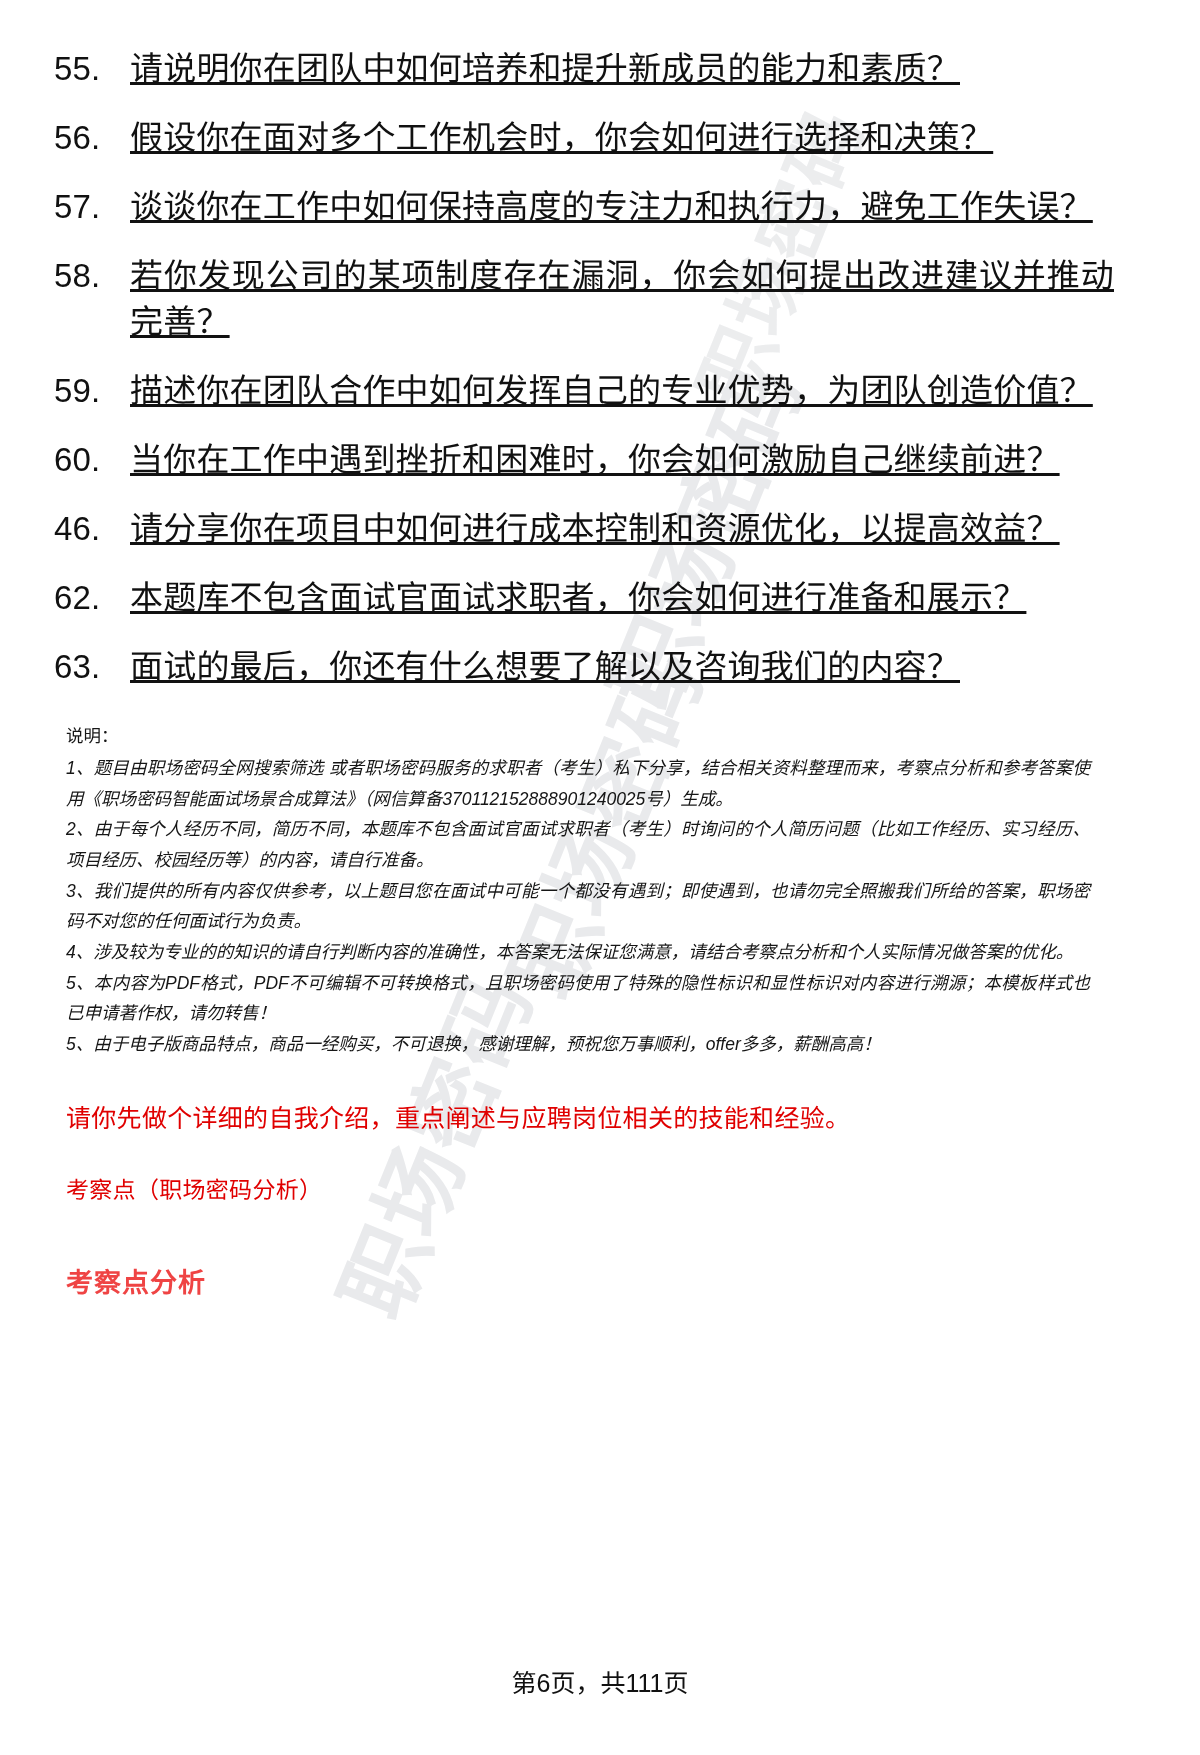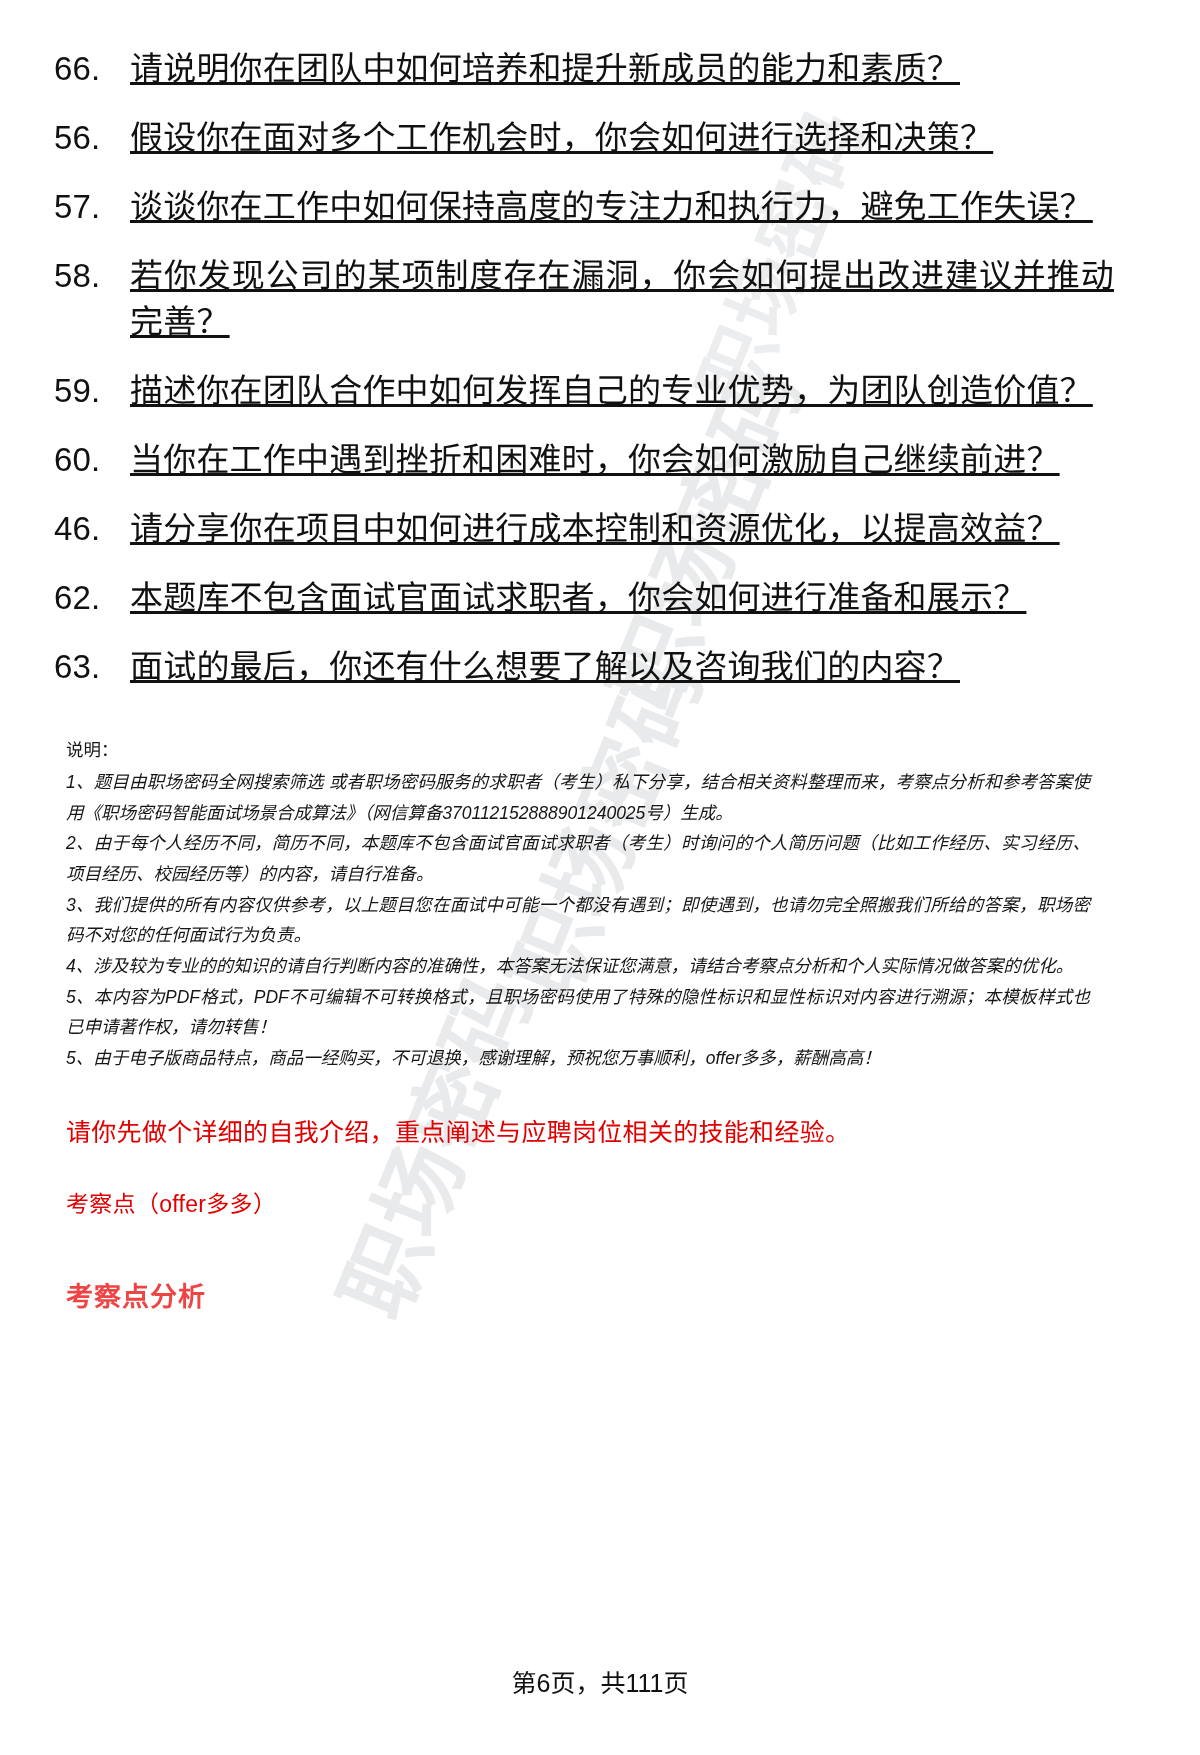--- a/index.html
+++ b/index.html
@@ -73,21 +73,21 @@
   }
   .q-text {
     flex: 1 1 auto;
     text-align: justify;
     text-justify: inter-ideograph;
     text-decoration: underline;
   }
 
   
   .notes-block {
-    margin-top: 44px;
+    margin-top: 30px;
     padding-left: 12px;
     padding-right: 24px;
     font-size: 17.5px;
     line-height: 1.75;
     color: #161616;
   }
   .notes-title {
     margin: 0 0 2px 0;
     font-size: 17.5px;
   }
@@ -144,21 +144,21 @@
   <div class="wm wm-d">职场密码</div>
   <div class="wm wm-a">职场密码</div>
   <div class="wm wm-b">职场密码</div>
   <div class="wm wm-c">职场密码</div>
 </div>
 
 <div class="page">
 
   <ol class="question-list">
     <li class="question-item">
-      <span class="q-number">66.</span>
+      <span class="q-number">55.</span>
       <span class="q-text">请说明你在团队中如何培养和提升新成员的能力和素质？</span>
     </li>
     <li class="question-item">
       <span class="q-number">56.</span>
       <span class="q-text">假设你在面对多个工作机会时，你会如何进行选择和决策？</span>
     </li>
     <li class="question-item">
       <span class="q-number">57.</span>
       <span class="q-text">谈谈你在工作中如何保持高度的专注力和执行力，避免工作失误？</span>
     </li>
@@ -193,19 +193,19 @@
     <p class="note-line">1、题目由职场密码全网搜索筛选 或者职场密码服务的求职者（考生）私下分享，结合相关资料整理而来，考察点分析和参考答案使用《职场密码智能面试场景合成算法》（网信算备370112152888901240025号）生成。</p>
     <p class="note-line">2、由于每个人经历不同，简历不同，本题库不包含面试官面试求职者（考生）时询问的个人简历问题（比如工作经历、实习经历、项目经历、校园经历等）的内容，请自行准备。</p>
     <p class="note-line">3、我们提供的所有内容仅供参考，以上题目您在面试中可能一个都没有遇到；即使遇到，也请勿完全照搬我们所给的答案，职场密码不对您的任何面试行为负责。</p>
     <p class="note-line">4、涉及较为专业的的知识的请自行判断内容的准确性，本答案无法保证您满意，请结合考察点分析和个人实际情况做答案的优化。</p>
     <p class="note-line">5、本内容为PDF格式，PDF不可编辑不可转换格式，且职场密码使用了特殊的隐性标识和显性标识对内容进行溯源；本模板样式也已申请著作权，请勿转售！</p>
     <p class="note-line">5、由于电子版商品特点，商品一经购买，不可退换，感谢理解，预祝您万事顺利，offer多多，薪酬高高！</p>
   </div>
 
   <div class="red-question red-heading">请你先做个详细的自我介绍，重点阐述与应聘岗位相关的技能和经验。</div>
 
-  <div class="red-section-label red-heading">考察点（offer多多）</div>
+  <div class="red-section-label red-heading">考察点（职场密码分析）</div>
 
   <div class="black-heading">考察点分析</div>
 
 </div>
 
 <div class="page-footer">第6页，共111页</div>
 
 </body></html>

